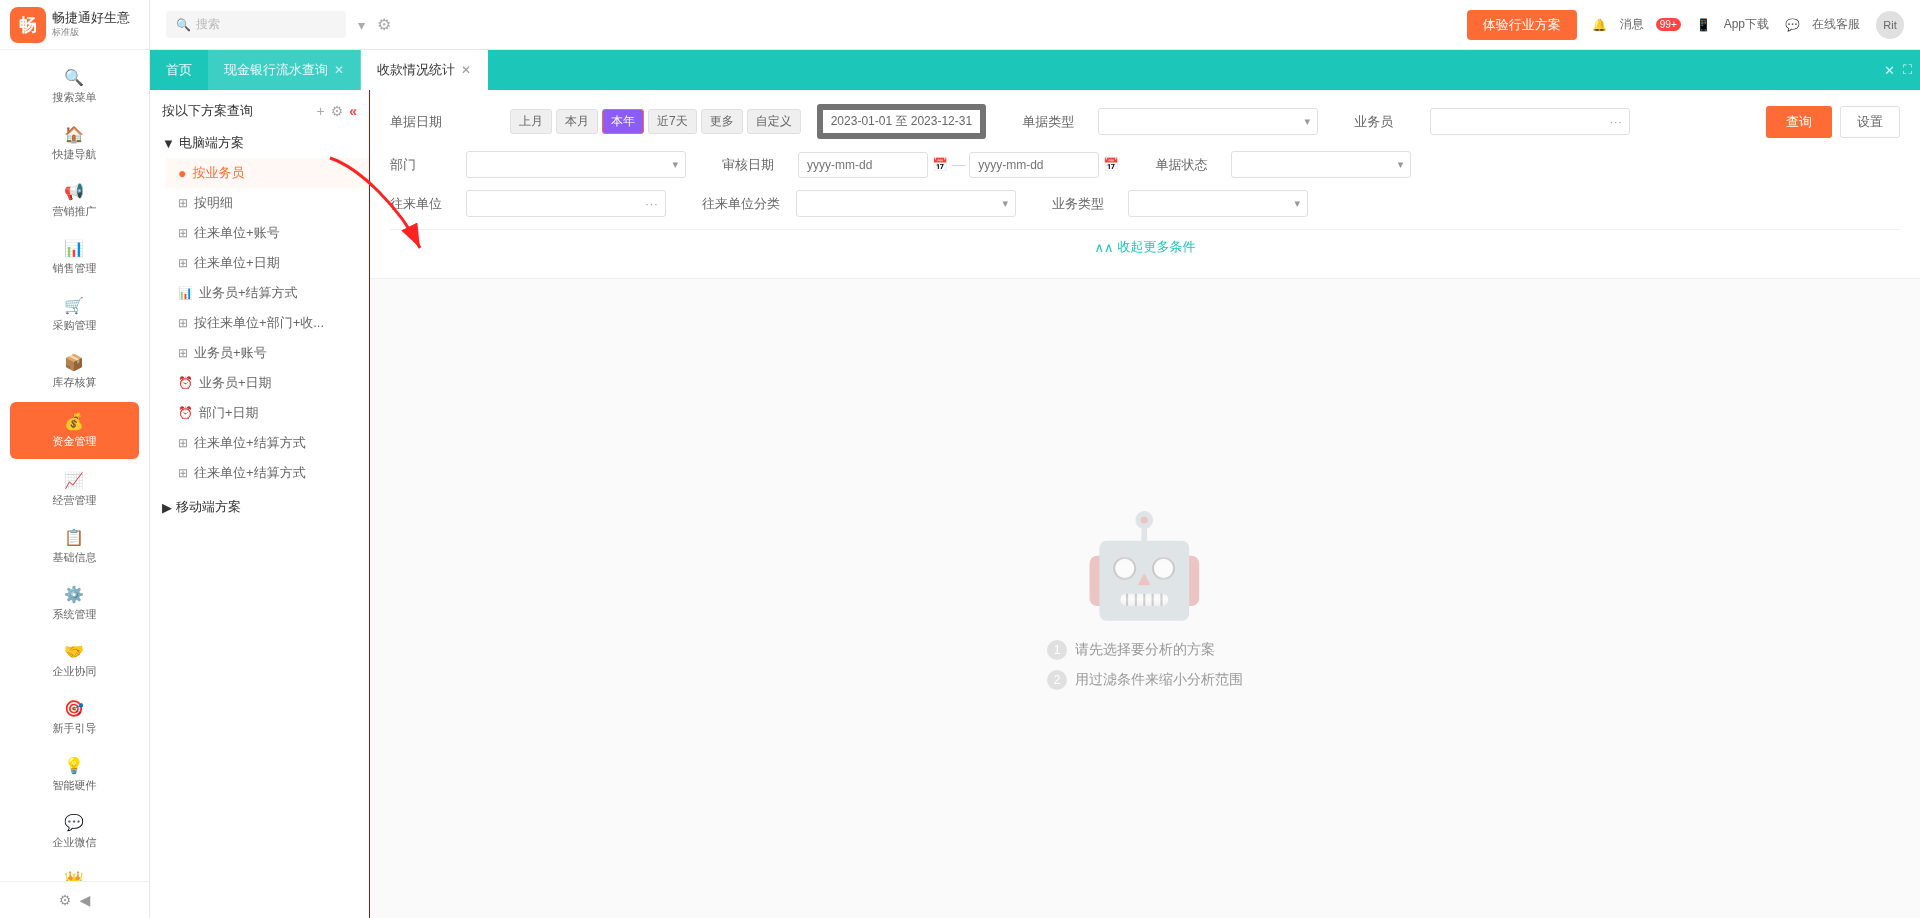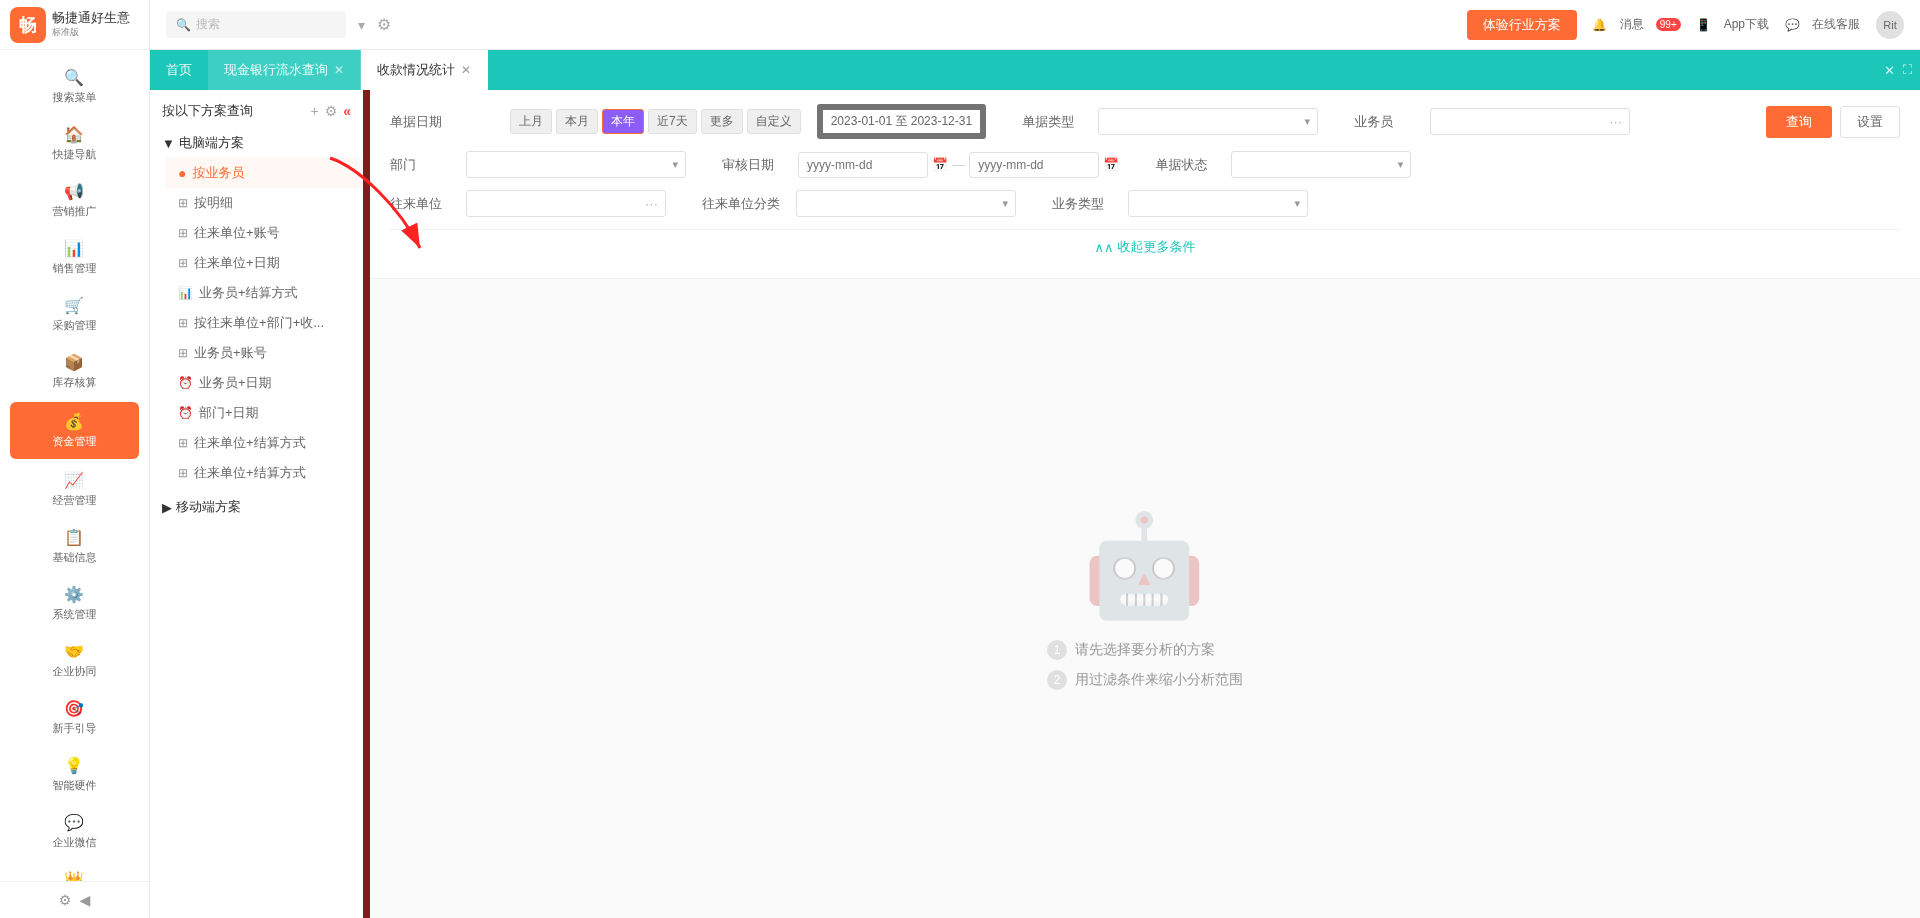--- a/index.html
+++ b/index.html
@@ -42,21 +42,21 @@
     
     .page-header { background: #f0f0f0; padding: 10px 20px; display: flex; align-items: center; justify-content: space-between; border-bottom: 1px solid #e0e0e0; }
     .page-title { font-size: 18px; font-weight: bold; color: #333; }
     .page-header-right { display: flex; align-items: center; gap: 12px; }
     .header-btn { display: flex; align-items: center; gap: 4px; color: #1cc7b9; font-size: 13px; cursor: pointer; }
 
     
     .content { flex: 1; display: flex; overflow: hidden; }
 
     
-    .left-panel { width: 220px; background: #fff; border-right: 7px solid #7f1d1d; padding: 12px 0; flex-shrink: 0; overflow-y: auto; }
+    .left-panel { width: 220px; background: #fff; border-right: 1px solid #7f1d1d; padding: 12px 0; flex-shrink: 0; overflow-y: auto; }
     .panel-header { display: flex; align-items: center; justify-content: space-between; padding: 0 12px 8px; }
     .panel-title { font-size: 13px; color: #333; font-weight: 500; }
     .panel-header-icons { display: flex; gap: 6px; color: #999; cursor: pointer; }
     .tree-item { display: flex; align-items: center; padding: 6px 12px; cursor: pointer; color: #666; font-size: 13px; gap: 6px; }
     .tree-item.active { color: #ff6b35; background: #fff8f5; }
     .tree-section { padding-left: 16px; }
     .tree-section-header { display: flex; align-items: center; padding: 6px 12px; cursor: pointer; color: #333; font-size: 13px; gap: 4px; font-weight: 500; }
 
     
     .right-panel { flex: 1; background: #fff; display: flex; flex-direction: column; overflow: hidden; }

